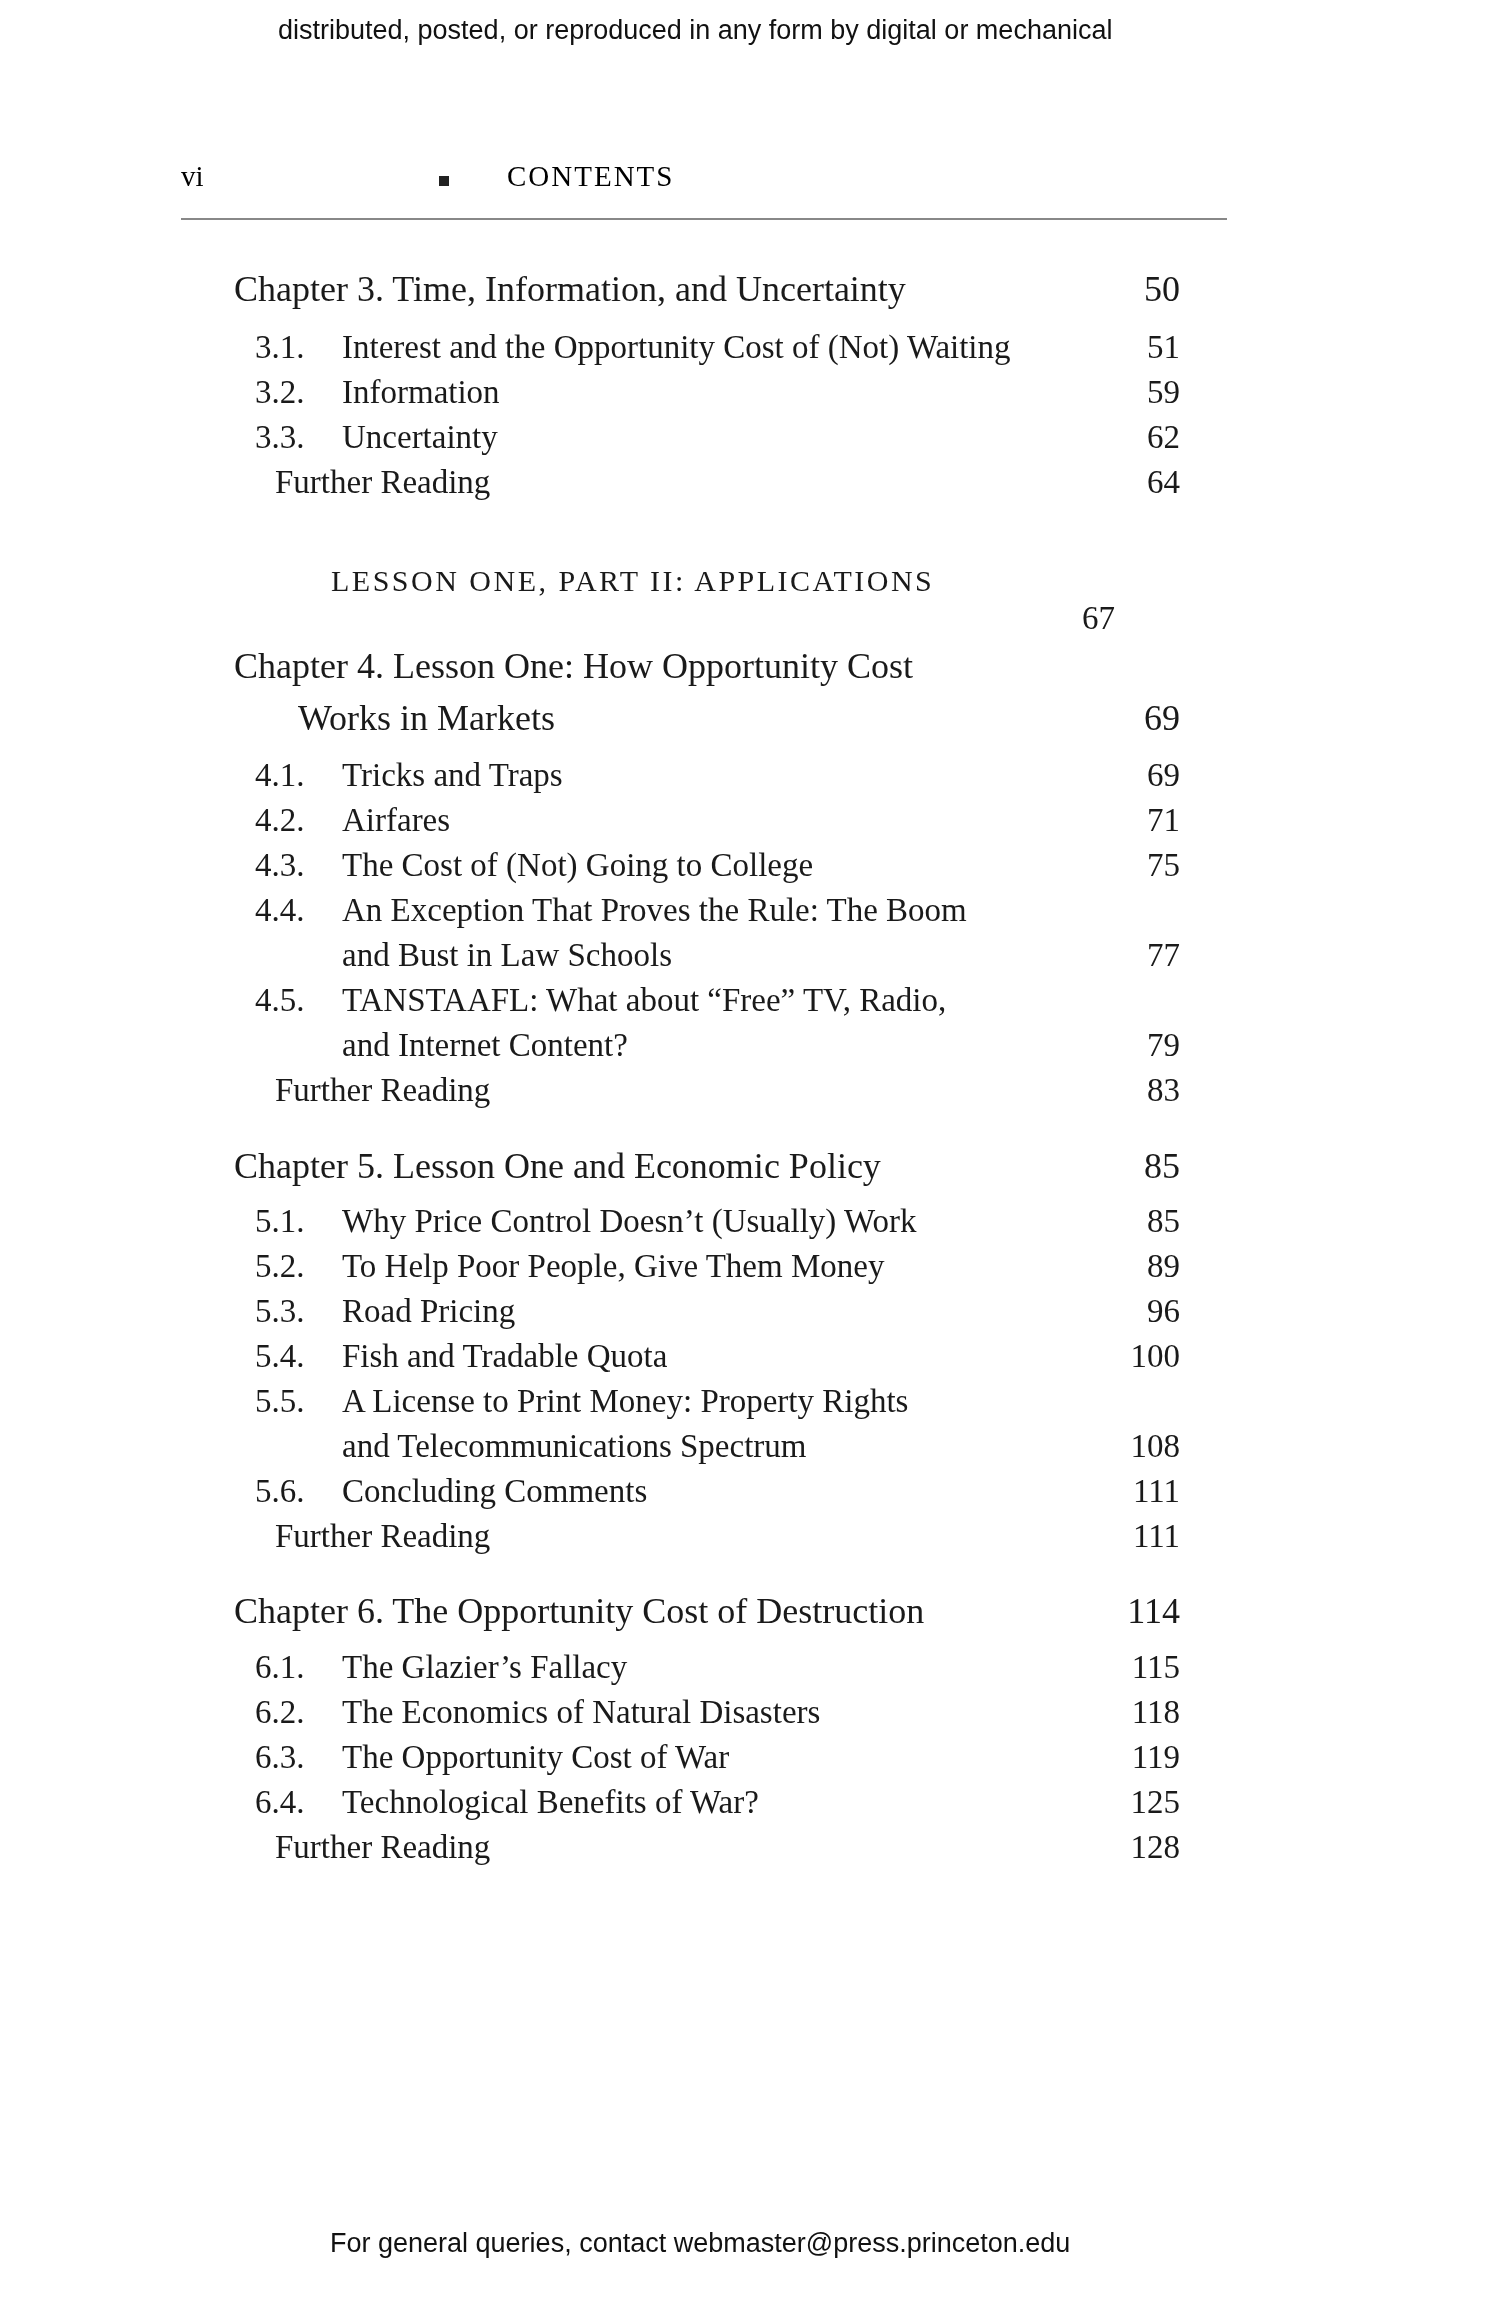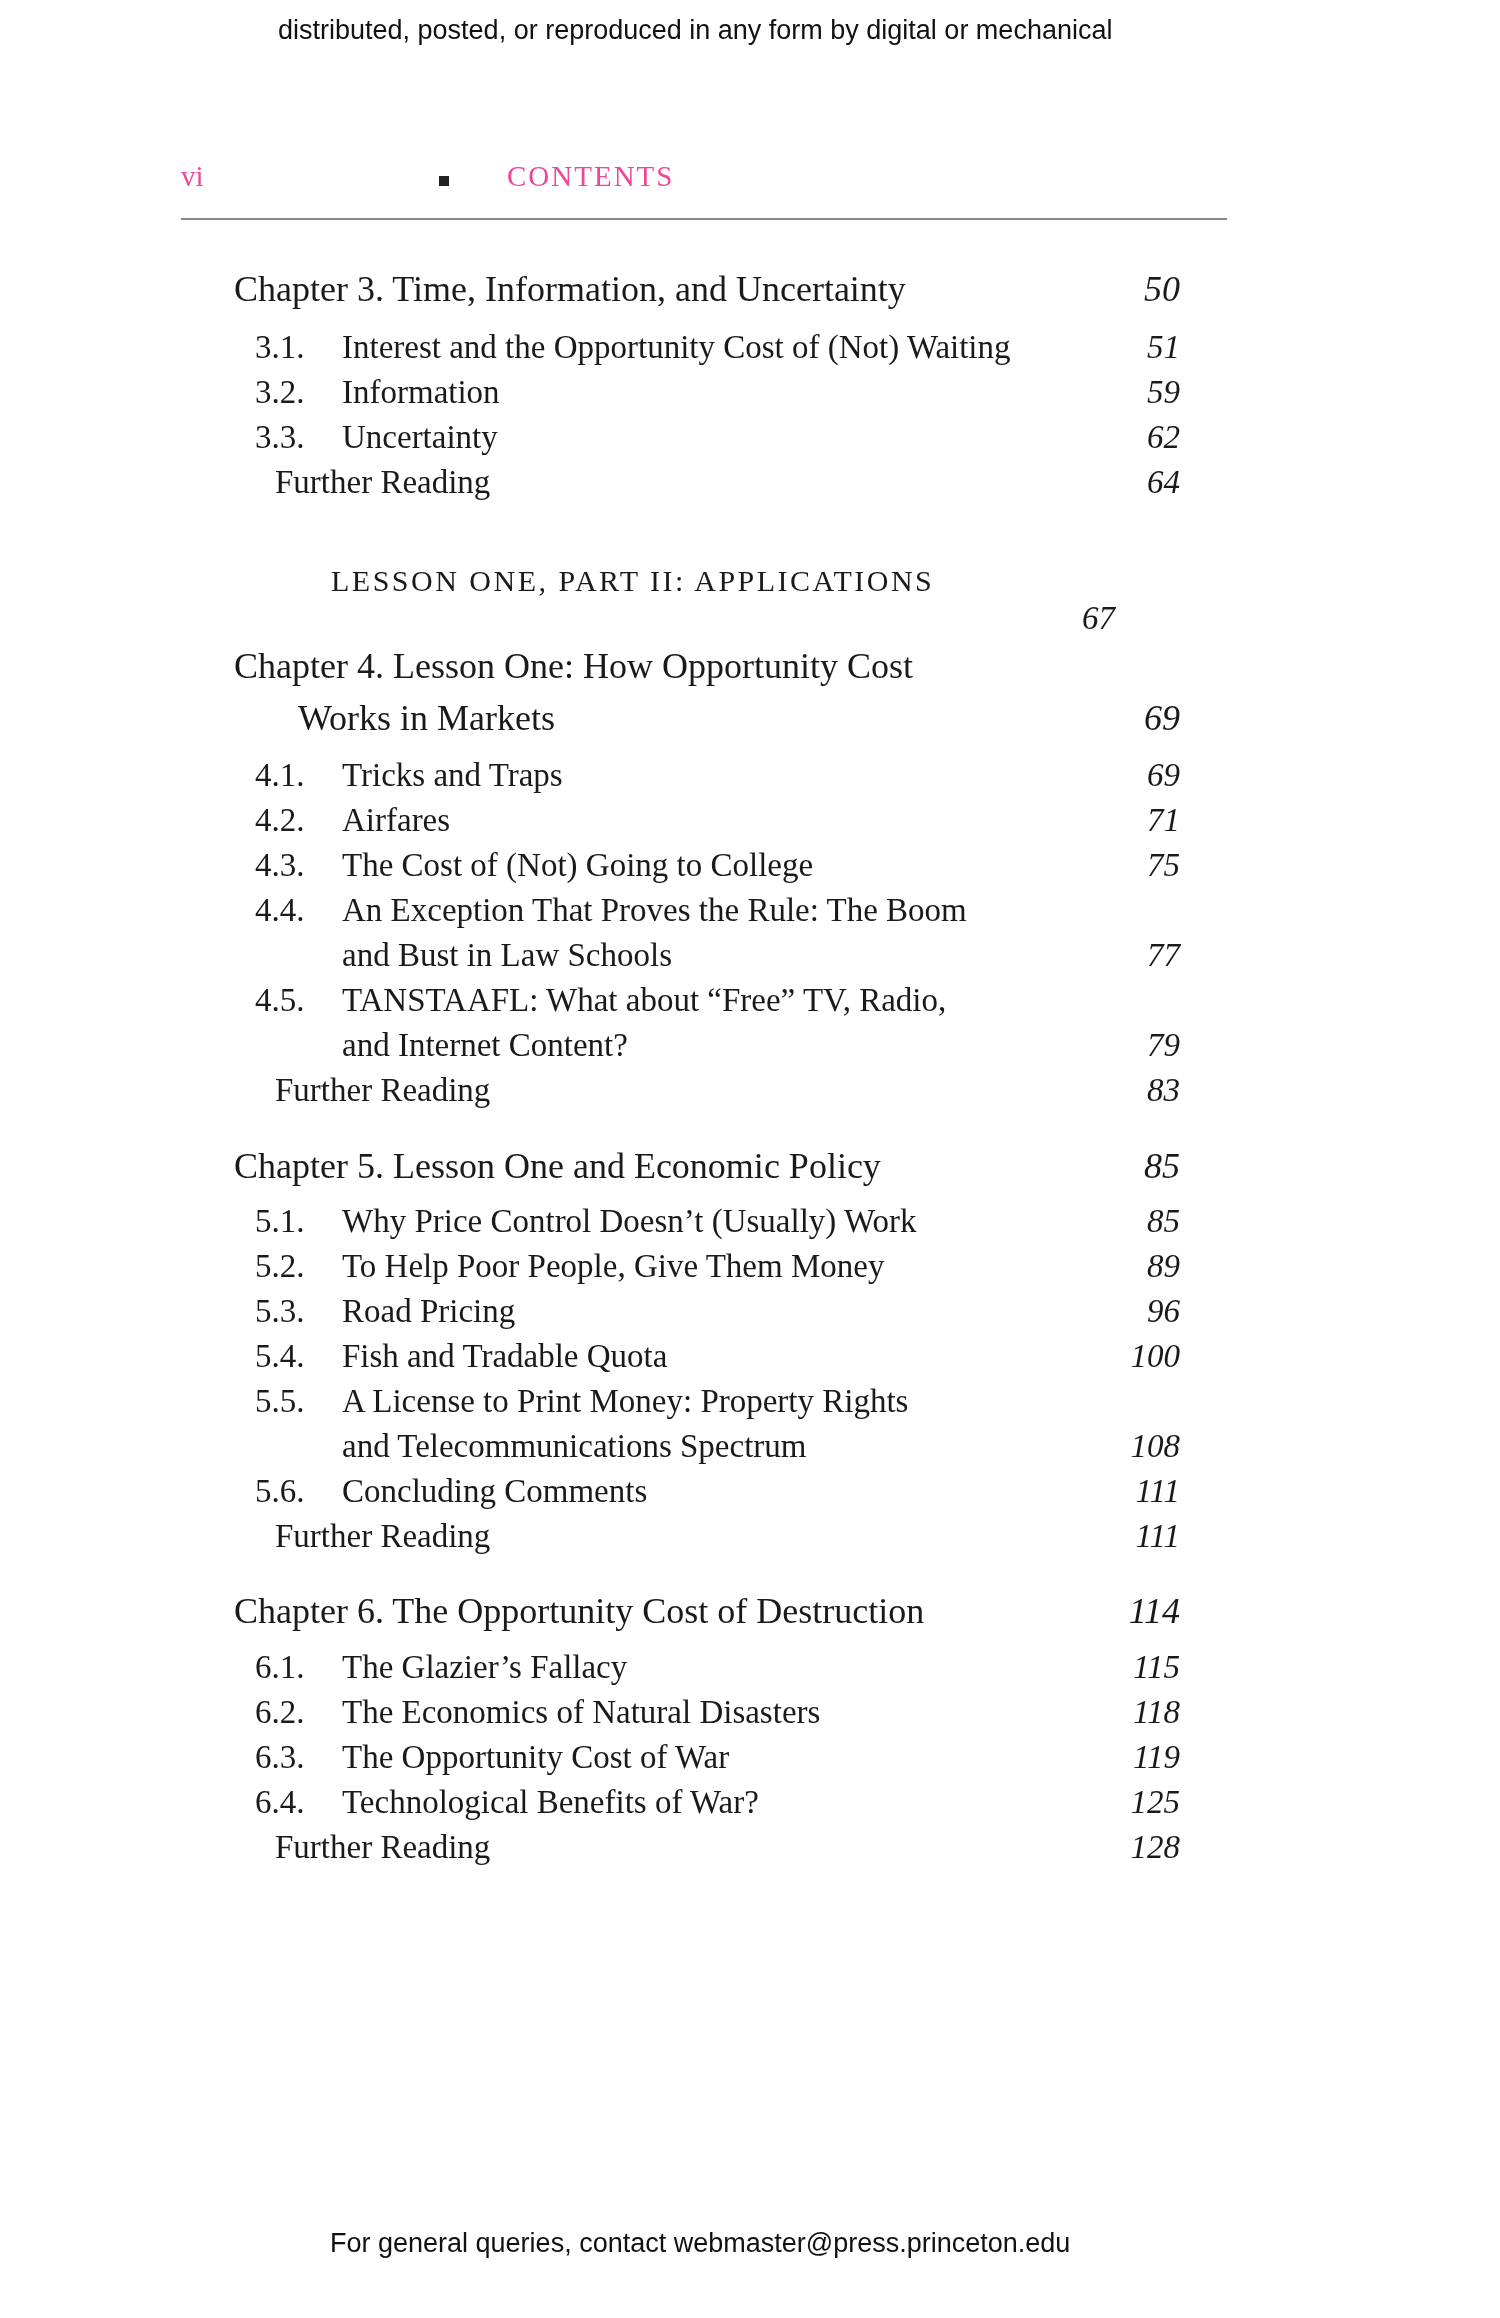--- a/index.html
+++ b/index.html
@@ -4,31 +4,31 @@
 <style>
   html, body { margin: 0; padding: 0; background: #ffffff; }
   body { width: 1500px; height: 2318px; position: relative; overflow: hidden; color: #1a1a1a; }
   .notice {
     position: absolute; left: 278px; top: 12px; width: 960px;
     font-family: "Liberation Sans", sans-serif; font-size: 27px; line-height: 36px; color: #111;
   }
   .notice div { white-space: nowrap; }
   .running-head {
     position: absolute; left: 181px; top: 160px; width: 1046px; height: 40px;
-    font-family: "Liberation Serif", serif; font-size: 29px; color: #ec4899;
+    font-family: "Liberation Serif", serif; font-size: 29px; color: #000000;
   }
   .running-head .folio { position: absolute; left: 0; top: 0; }
   .running-head .bullet { position: absolute; left: 258px; top: 16px; width: 10px; height: 10px; background: #222; }
   .running-head .rh-title { position: absolute; left: 326px; top: 0; letter-spacing: 2px; }
   .rule { position: absolute; left: 181px; top: 218px; width: 1046px; height: 2px; background: #888; }
 
   .toc { position: absolute; left: 0; top: 0; width: 1500px; font-family: "Liberation Serif", serif; }
   .row { position: absolute; left: 0; width: 1500px; white-space: nowrap; }
   .row .t { position: absolute; margin-left: 48px; }
-  .row .p { position: absolute; right: 320px; text-align: right; font-style: italic; }
+  .row .p { position: absolute; right: 320px; text-align: right; }
   .chap { font-size: 36px; }
   .chap .t { left: 186px; }
   .chap.cont .t { left: 250px; }
   .sec { font-size: 33px; }
   .sec .num { position: absolute; left: 227px; margin-left: 28px; }
   .sec .t { left: 294px; }
   .sec.cont .t { left: 294px; }
   .sec.fr .t { left: 227px; }
   .lesson { font-size: 30px; letter-spacing: 2.5px; }
   .lesson .t { left: 283px; }

